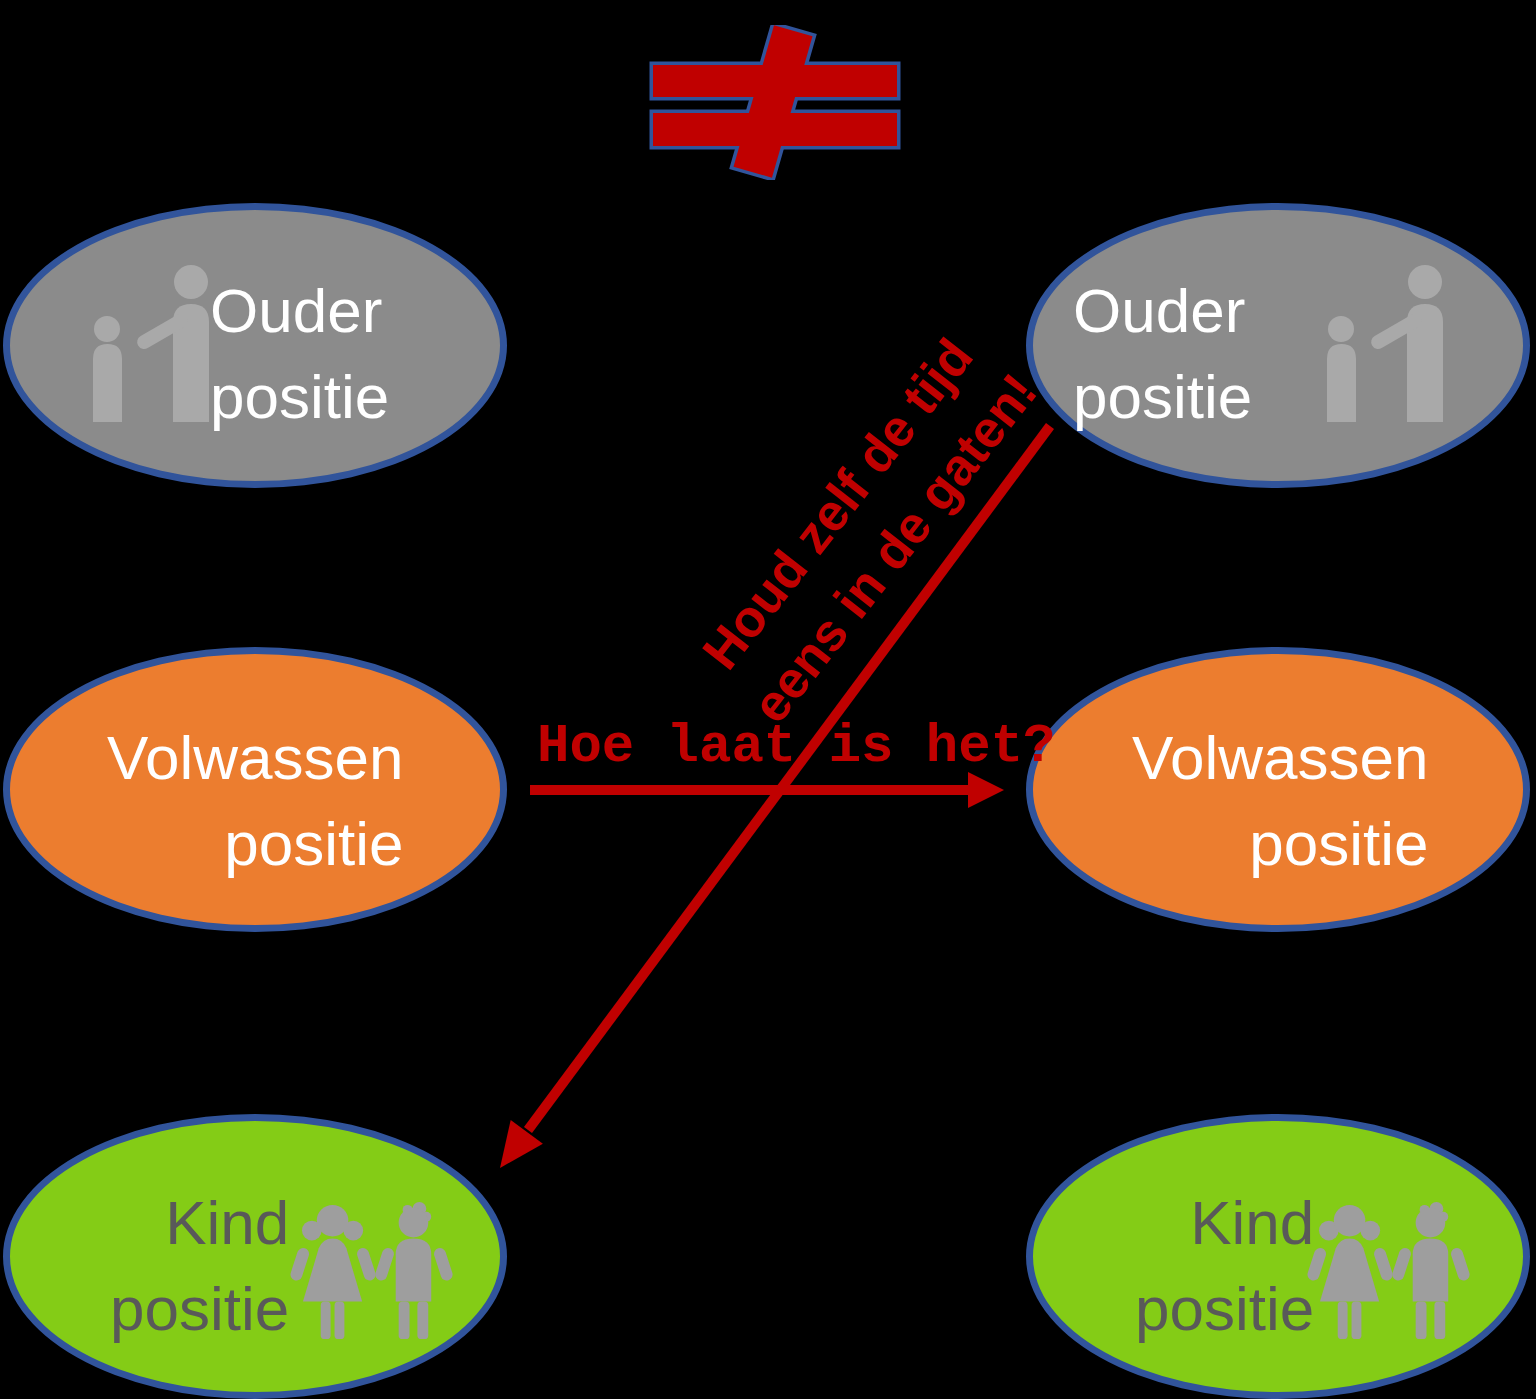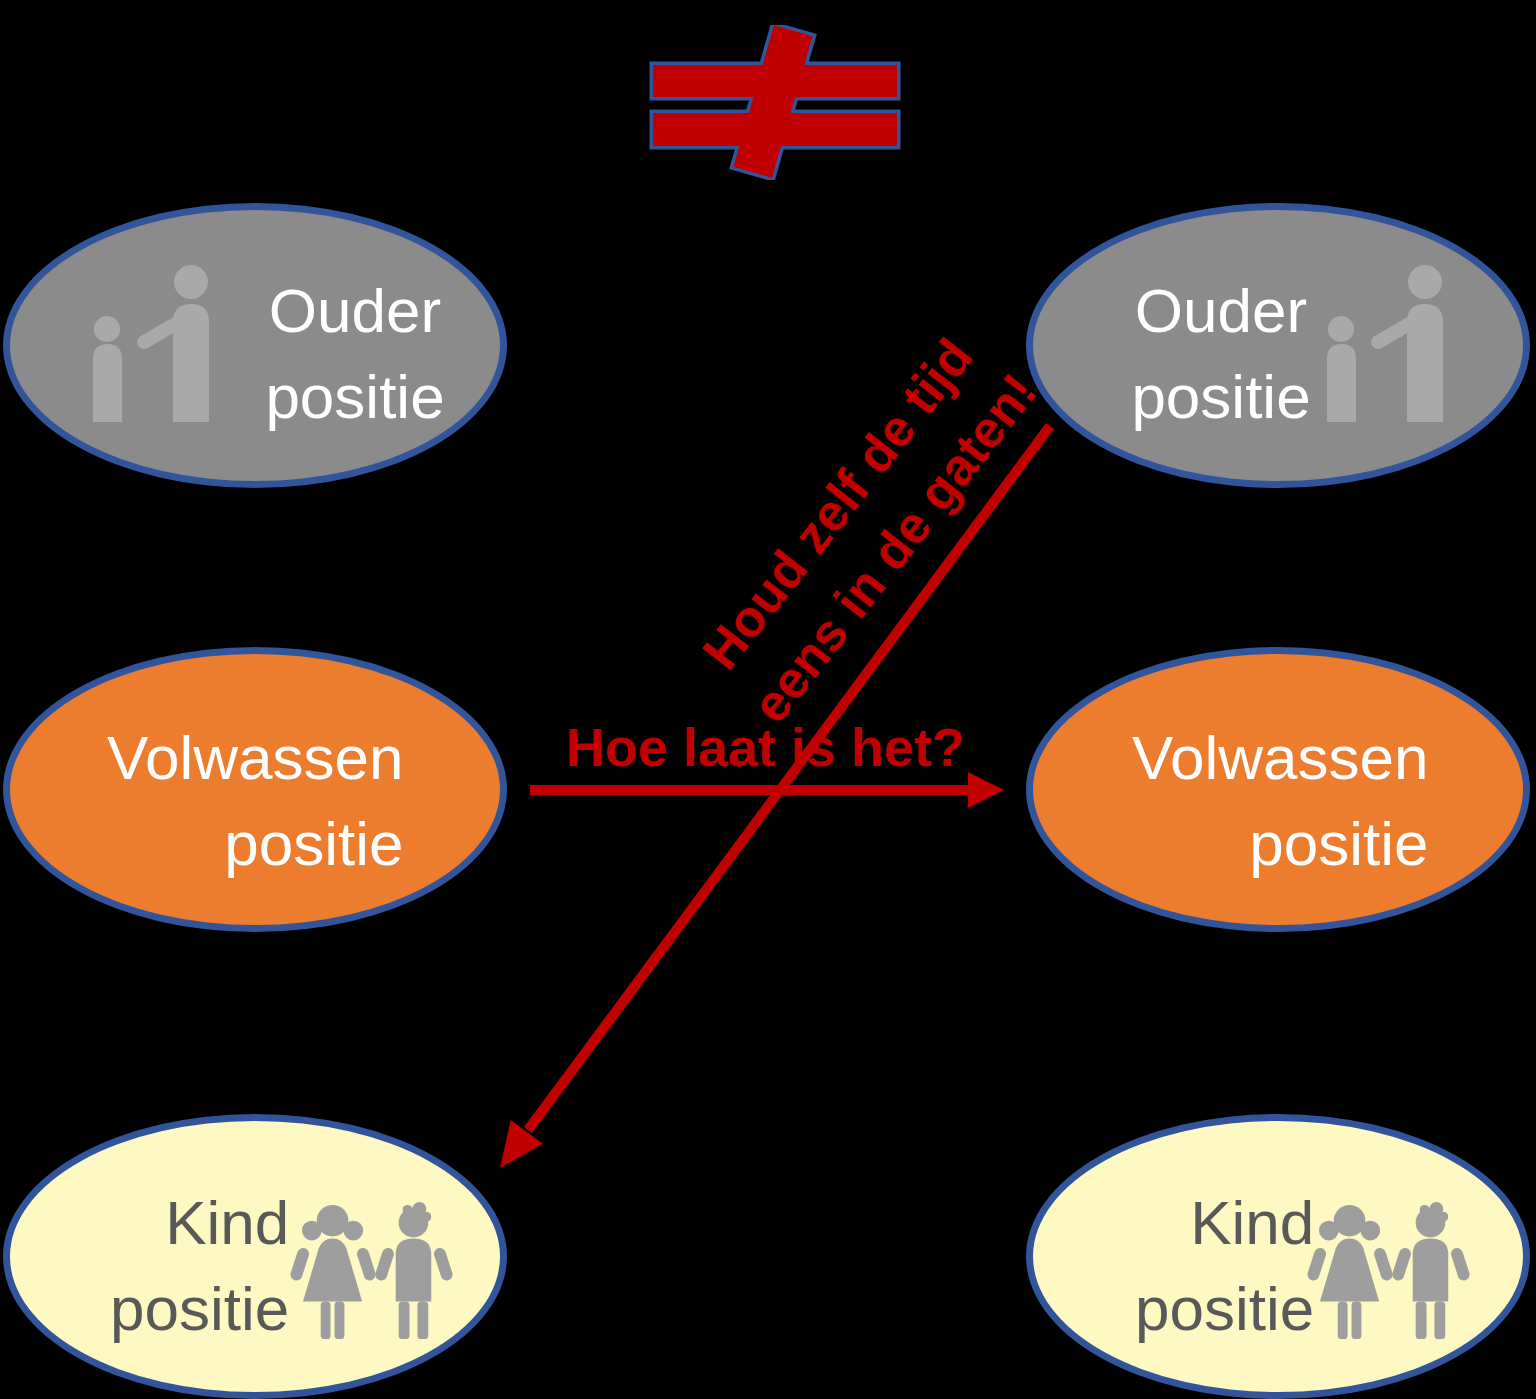--- a/index.html
+++ b/index.html
@@ -6,34 +6,34 @@
   #canvas{
     position:relative;width:1536px;height:1399px;background:#000000;
     overflow:hidden;font-family:"Liberation Sans",sans-serif;
   }
   .ellipse{
     position:absolute;width:504px;height:285px;box-sizing:border-box;
     border:7px solid #31549B;border-radius:50%;
   }
   .ellipse.gray{background:#8B8B8B;color:#FFFFFF;}
   .ellipse.orange{background:#EC7D2F;color:#FFFFFF;}
-  .ellipse.light{background:#fef9c3;color:#595959;}
+  .ellipse.light{background:#84cc16;color:#595959;}
   .ell-label{
     position:absolute;font-size:62px;line-height:86px;font-weight:400;
     white-space:nowrap;
   }
-  .ell-label.centered{text-align:center;}
+  .ell-label.centered{text-align:left;}
   .ell-label.leftal{text-align:right;}
   .icon{position:absolute;}
   #overlay{position:absolute;left:0;top:0;pointer-events:none;}
   #ne-symbol{position:absolute;left:645px;top:25px;}
   .red-label{
     position:absolute;color:#C00000;font-weight:bold;white-space:nowrap;
   }
-  #h-arrow-label{left:566px;top:718px;font-size:54px;line-height:58px;}
+  #h-arrow-label{left:537px;top:718px;font-size:54px;line-height:58px;font-family:Liberation Mono, monospace;}
   #d-arrow-label{
     left:546px;top:454px;width:640px;height:144px;
     font-size:52px;line-height:72px;text-align:center;
     transform:rotate(-52deg);transform-origin:center center;
   }
 </style>
 </head>
 <body>
 
 <div id="canvas">

